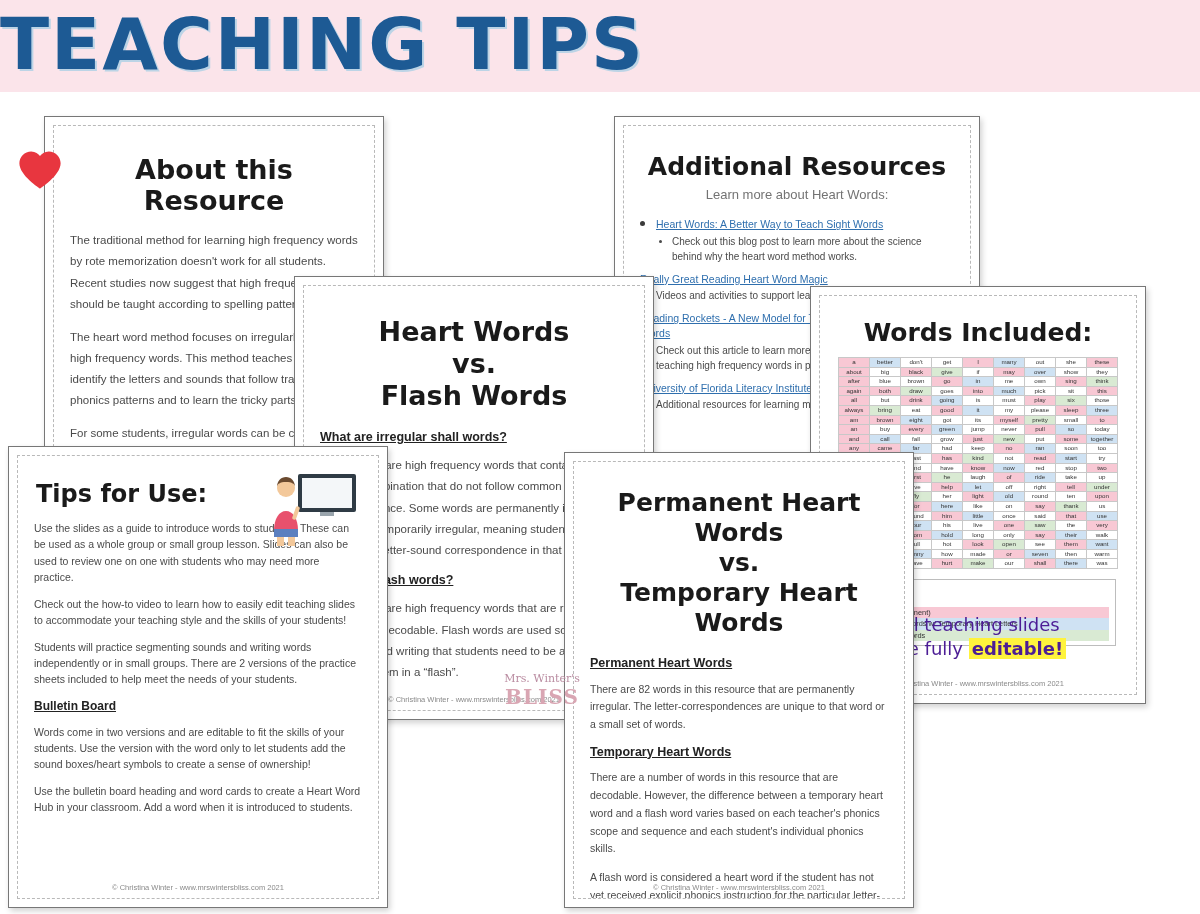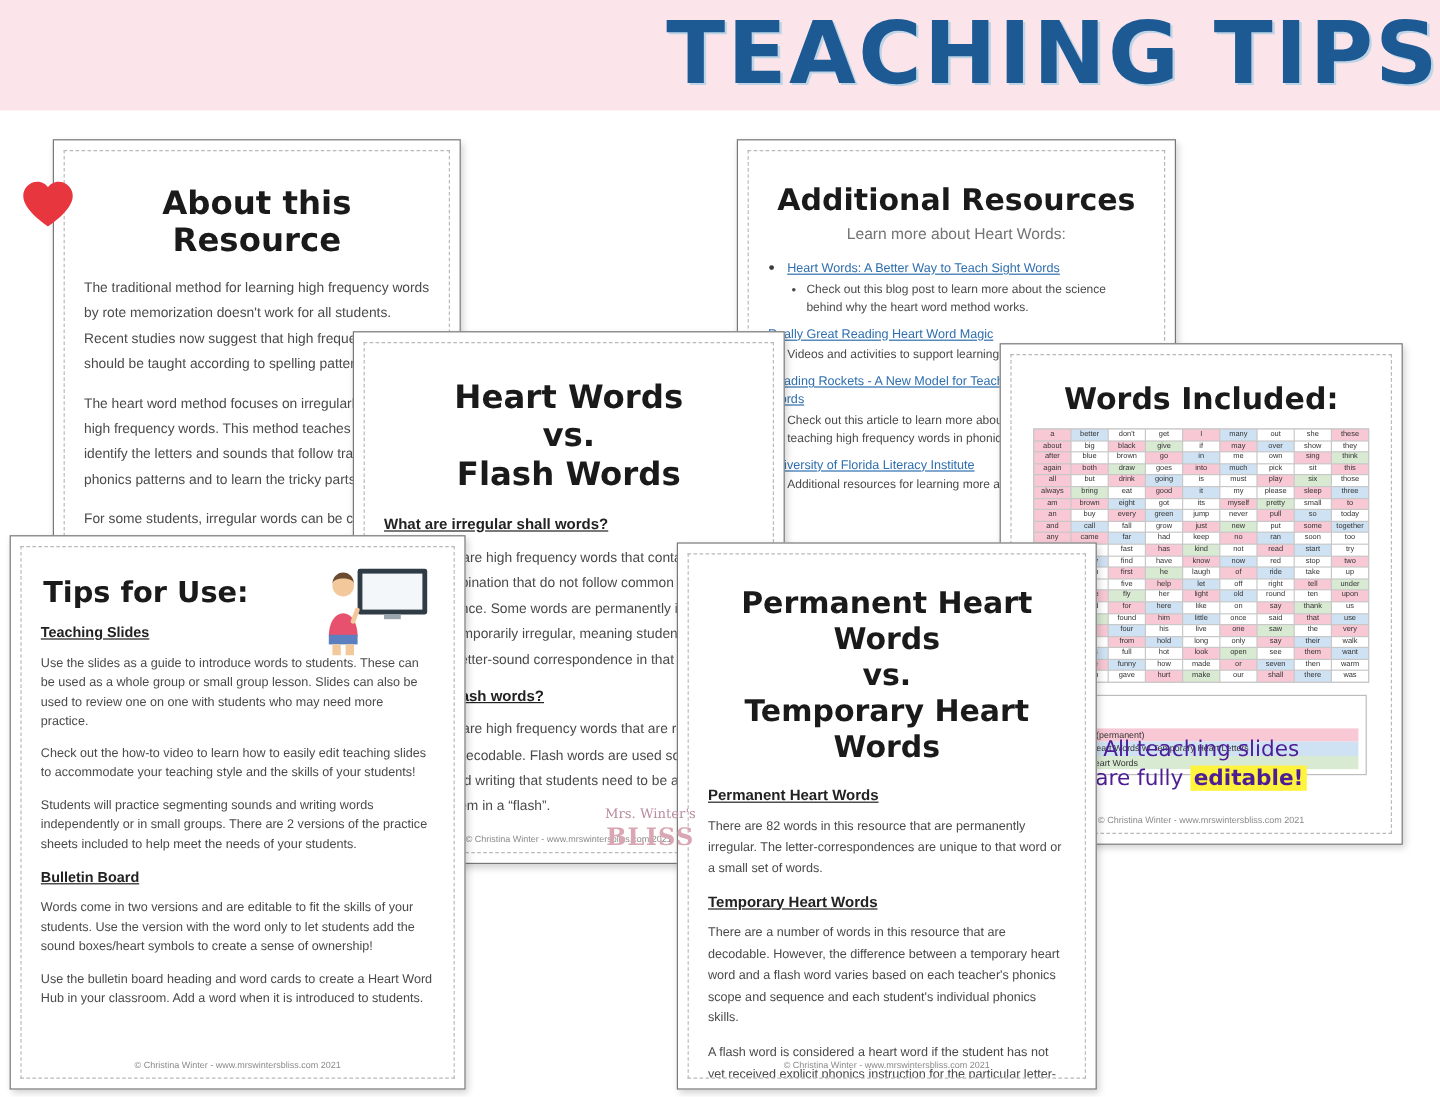--- a/index.html
+++ b/index.html
@@ -21,21 +21,21 @@
     position: absolute;
     left: 0; top: 0;
     width: 1200px;
     height: 92px;
     background: #fbe4ea;
   }
   #header-title {
     position: absolute;
     left: 0; top: 2px;
     width: 1200px;
-    text-align: right;
+    text-align: left;
     font-family: "DejaVu Sans", sans-serif;
     font-weight: bold;
     font-size: 72px;
     letter-spacing: 2px;
     color: #1d5a94;
     text-transform: uppercase;
     text-shadow: 2px 2px 0 #bcd4e6;
   }
 
   
@@ -155,21 +155,21 @@
   
   #card-permtemp {
     left: 564px; top: 452px;
     width: 350px; height: 456px;
   }
   #card-permtemp .card-title { font-size: 25px; line-height: 1.2; margin: 14px 0 18px 0; }
   #card-permtemp .body-text { font-size: 10.5px; line-height: 1.7; }
 
   
   #card-words {
-    left: 833px; top: 286px;
+    left: 810px; top: 286px;
     width: 336px; height: 418px;
   }
   #card-words .card-title { font-size: 25px; margin: 10px 0 10px 0; }
   #word-grid {
     display: grid;
     grid-template-columns: repeat(9, 1fr);
     gap: 1px;
     background: #c8c8c8;
     border: 1px solid #c8c8c8;
     margin: 0 2px;
@@ -517,21 +517,20 @@
       <circle cx="26" cy="18" r="9" fill="#f3c89a"></circle>
       <path d="M17 17c0-6 4-10 9-10s9 4 9 10c0-3-3-5-9-5s-9 2-9 5z" fill="#6b4a2f"></path>
       <path d="M14 60c0-11 5-19 12-19s12 8 12 19z" fill="#e8516d"></path>
       <rect x="14" y="59" width="24" height="8" fill="#5b7fbf"></rect>
       <rect x="17" y="67" width="7" height="9" fill="#f3c89a"></rect>
       <rect x="28" y="67" width="7" height="9" fill="#f3c89a"></rect>
       <rect x="34" y="36" width="4" height="14" rx="2" fill="#f3c89a" transform="rotate(20 36 43)"></rect>
     </svg>
     <div class="card-title">Tips for Use:</div>
 
-    <div class="sec-head">Teaching Slides</div>
     <p class="body-text">Use the slides as a guide to introduce words to students. These can be used as a whole group or small group lesson. Slides can also be used to review one on one with students who may need more practice.</p>
     <p class="body-text">Check out the how-to video to learn how to easily edit teaching slides to accommodate your teaching style and the skills of your students!</p>
 
     <p class="body-text">Students will practice segmenting sounds and writing words independently or in small groups. There are 2 versions of the practice sheets included to help meet the needs of your students.</p>
 
     <div class="sec-head">Bulletin Board</div>
     <p class="body-text">Words come in two versions and are editable to fit the skills of your students. Use the version with the word only to let students add the sound boxes/heart symbols to create a sense of ownership!</p>
     <p class="body-text">Use the bulletin board heading and word cards to create a Heart Word Hub in your classroom. Add a word when it is introduced to students.</p>
 
     <div class="footer-credit">© Christina Winter - www.mrswintersbliss.com 2021</div>

